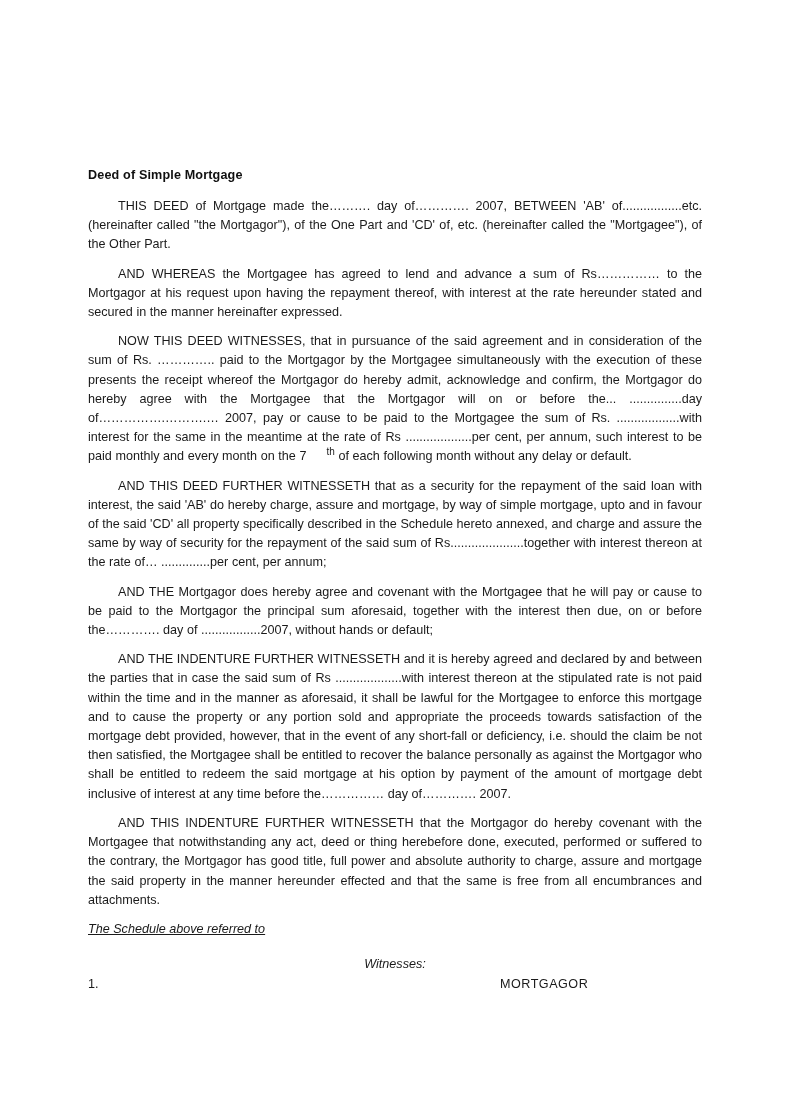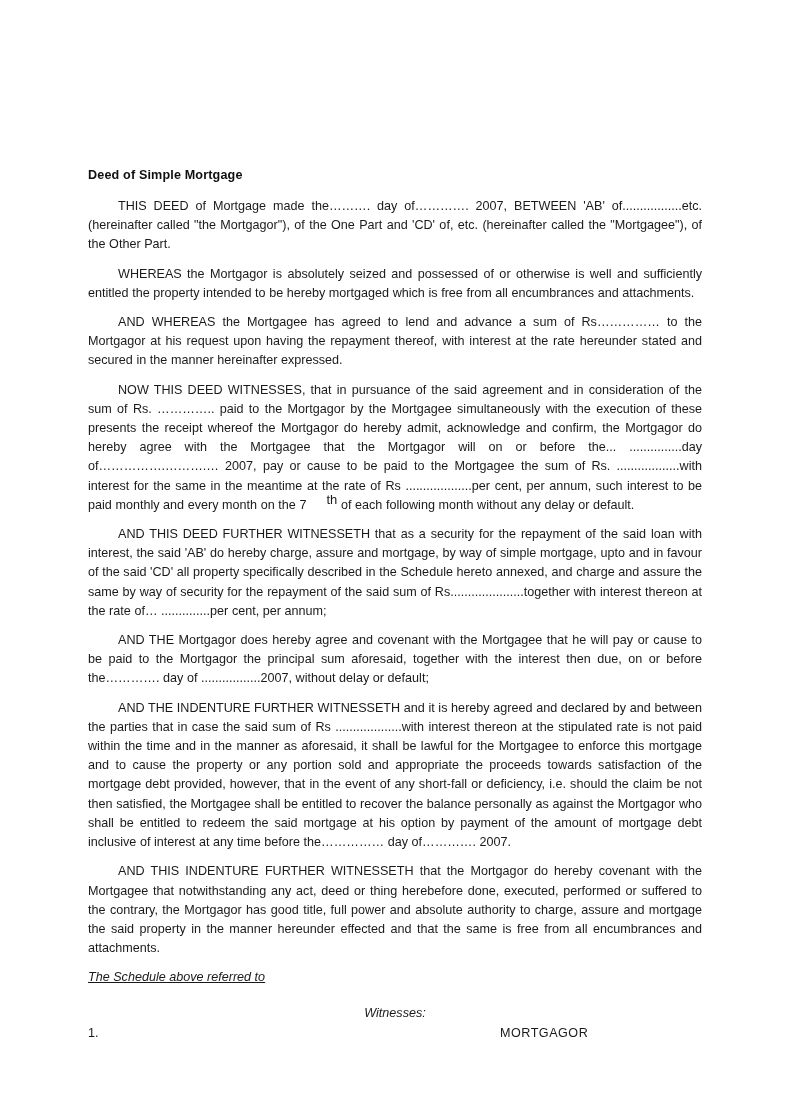--- a/index.html
+++ b/index.html
@@ -76,46 +76,45 @@
     left: 0;
     top: 0;
   }
   .sig-row .right-role {
     position: absolute;
     left: 412px;
     top: 0;
     letter-spacing: 0.5px;
   }
   sup {
-    font-size: 13px;
+    font-size: 10px;
     vertical-align: super;
     line-height: 0;
     padding-left: 20px;
   }
   .gap-sm { height: 4px; }
 </style>
 </head>
 <body>
 
 <div class="page">
   <div class="content">
 
     <h1 class="doc-title">Deed of Simple Mortgage</h1>
 
     <p class="para">THIS DEED of Mortgage made the………. day of…………. 2007, BETWEEN 'AB' of.................etc. (hereinafter called "the Mortgagor"), of the One Part and 'CD' of, etc. (hereinafter called the "Mortgagee"), of the Other Part.</p>
 
-    <p class="para">WHEREAS the Mortgagor is absolutely seized and possessed of or otherwise is well and sufficiently entitled the property intended to be hereby mortgaged which is free from all encumbrances and attachments.</p>
 
     <p class="para">AND WHEREAS the Mortgagee has agreed to lend and advance a sum of Rs…………… to the Mortgagor at his request upon having the repayment thereof, with interest at the rate hereunder stated and secured in the manner hereinafter expressed.</p>
 
     <p class="para"><span>NOW THIS DEED WITNESSES, that in pursuance of the said agreement and in consideration of the sum of Rs. ………….. paid to the Mortgagor by the Mortgagee simultaneously with the execution of these presents the receipt whereof the Mortgagor do hereby admit, acknowledge and confirm, the Mortgagor do hereby agree with the Mortgagee that the Mortgagor will on or before the... ...............day of…………….……….… 2007, pay or cause to be paid to the Mortgagee the sum of Rs. ..................with interest for the same in the meantime at the rate of Rs ...................per cent, per annum, such interest to be paid monthly and every month on the 7</span><sup>th</sup><span> of each following month without any delay or default.</span></p>
 
     <p class="para">AND THIS DEED FURTHER WITNESSETH that as a security for the repayment of the said loan with interest, the said 'AB' do hereby charge, assure and mortgage, by way of simple mortgage, upto and in favour of the said 'CD' all property specifically described in the Schedule hereto annexed, and charge and assure the same by way of security for the repayment of the said sum of Rs.....................together with interest thereon at the rate of… ..............per cent, per annum;</p>
 
-    <p class="para">AND THE Mortgagor does hereby agree and covenant with the Mortgagee that he will pay or cause to be paid to the Mortgagor the principal sum aforesaid, together with the interest then due, on or before the…………. day of .................2007, without delay or default;</p>
+    <p class="para">AND THE Mortgagor does hereby agree and covenant with the Mortgagee that he will pay or cause to be paid to the Mortgagor the principal sum aforesaid, together with the interest then due, on or before the…………. day of .................2007, without hands or default;</p>
 
     <p class="para">AND THE INDENTURE FURTHER WITNESSETH and it is hereby agreed and declared by and between the parties that in case the said sum of Rs ...................with interest thereon at the stipulated rate is not paid within the time and in the manner as aforesaid, it shall be lawful for the Mortgagee to enforce this mortgage and to cause the property or any portion sold and appropriate the proceeds towards satisfaction of the mortgage debt provided, however, that in the event of any short-fall or deficiency, i.e. should the claim be not then satisfied, the Mortgagee shall be entitled to recover the balance personally as against the Mortgagor who shall be entitled to redeem the said mortgage at his option by payment of the amount of mortgage debt inclusive of interest at any time before the…………… day of…………. 2007.</p>
 
     <p class="para">AND THIS INDENTURE FURTHER WITNESSETH that the Mortgagor do hereby covenant with the Mortgagee that notwithstanding any act, deed or thing herebefore done, executed, performed or suffered to the contrary, the Mortgagor has good title, full power and absolute authority to charge, assure and mortgage the said property in the manner hereunder effected and that the same is free from all encumbrances and attachments.</p>
 
     <p class="italic">The Schedule above referred to</p>
 
 
     <div class="gap-sm"></div>
 

